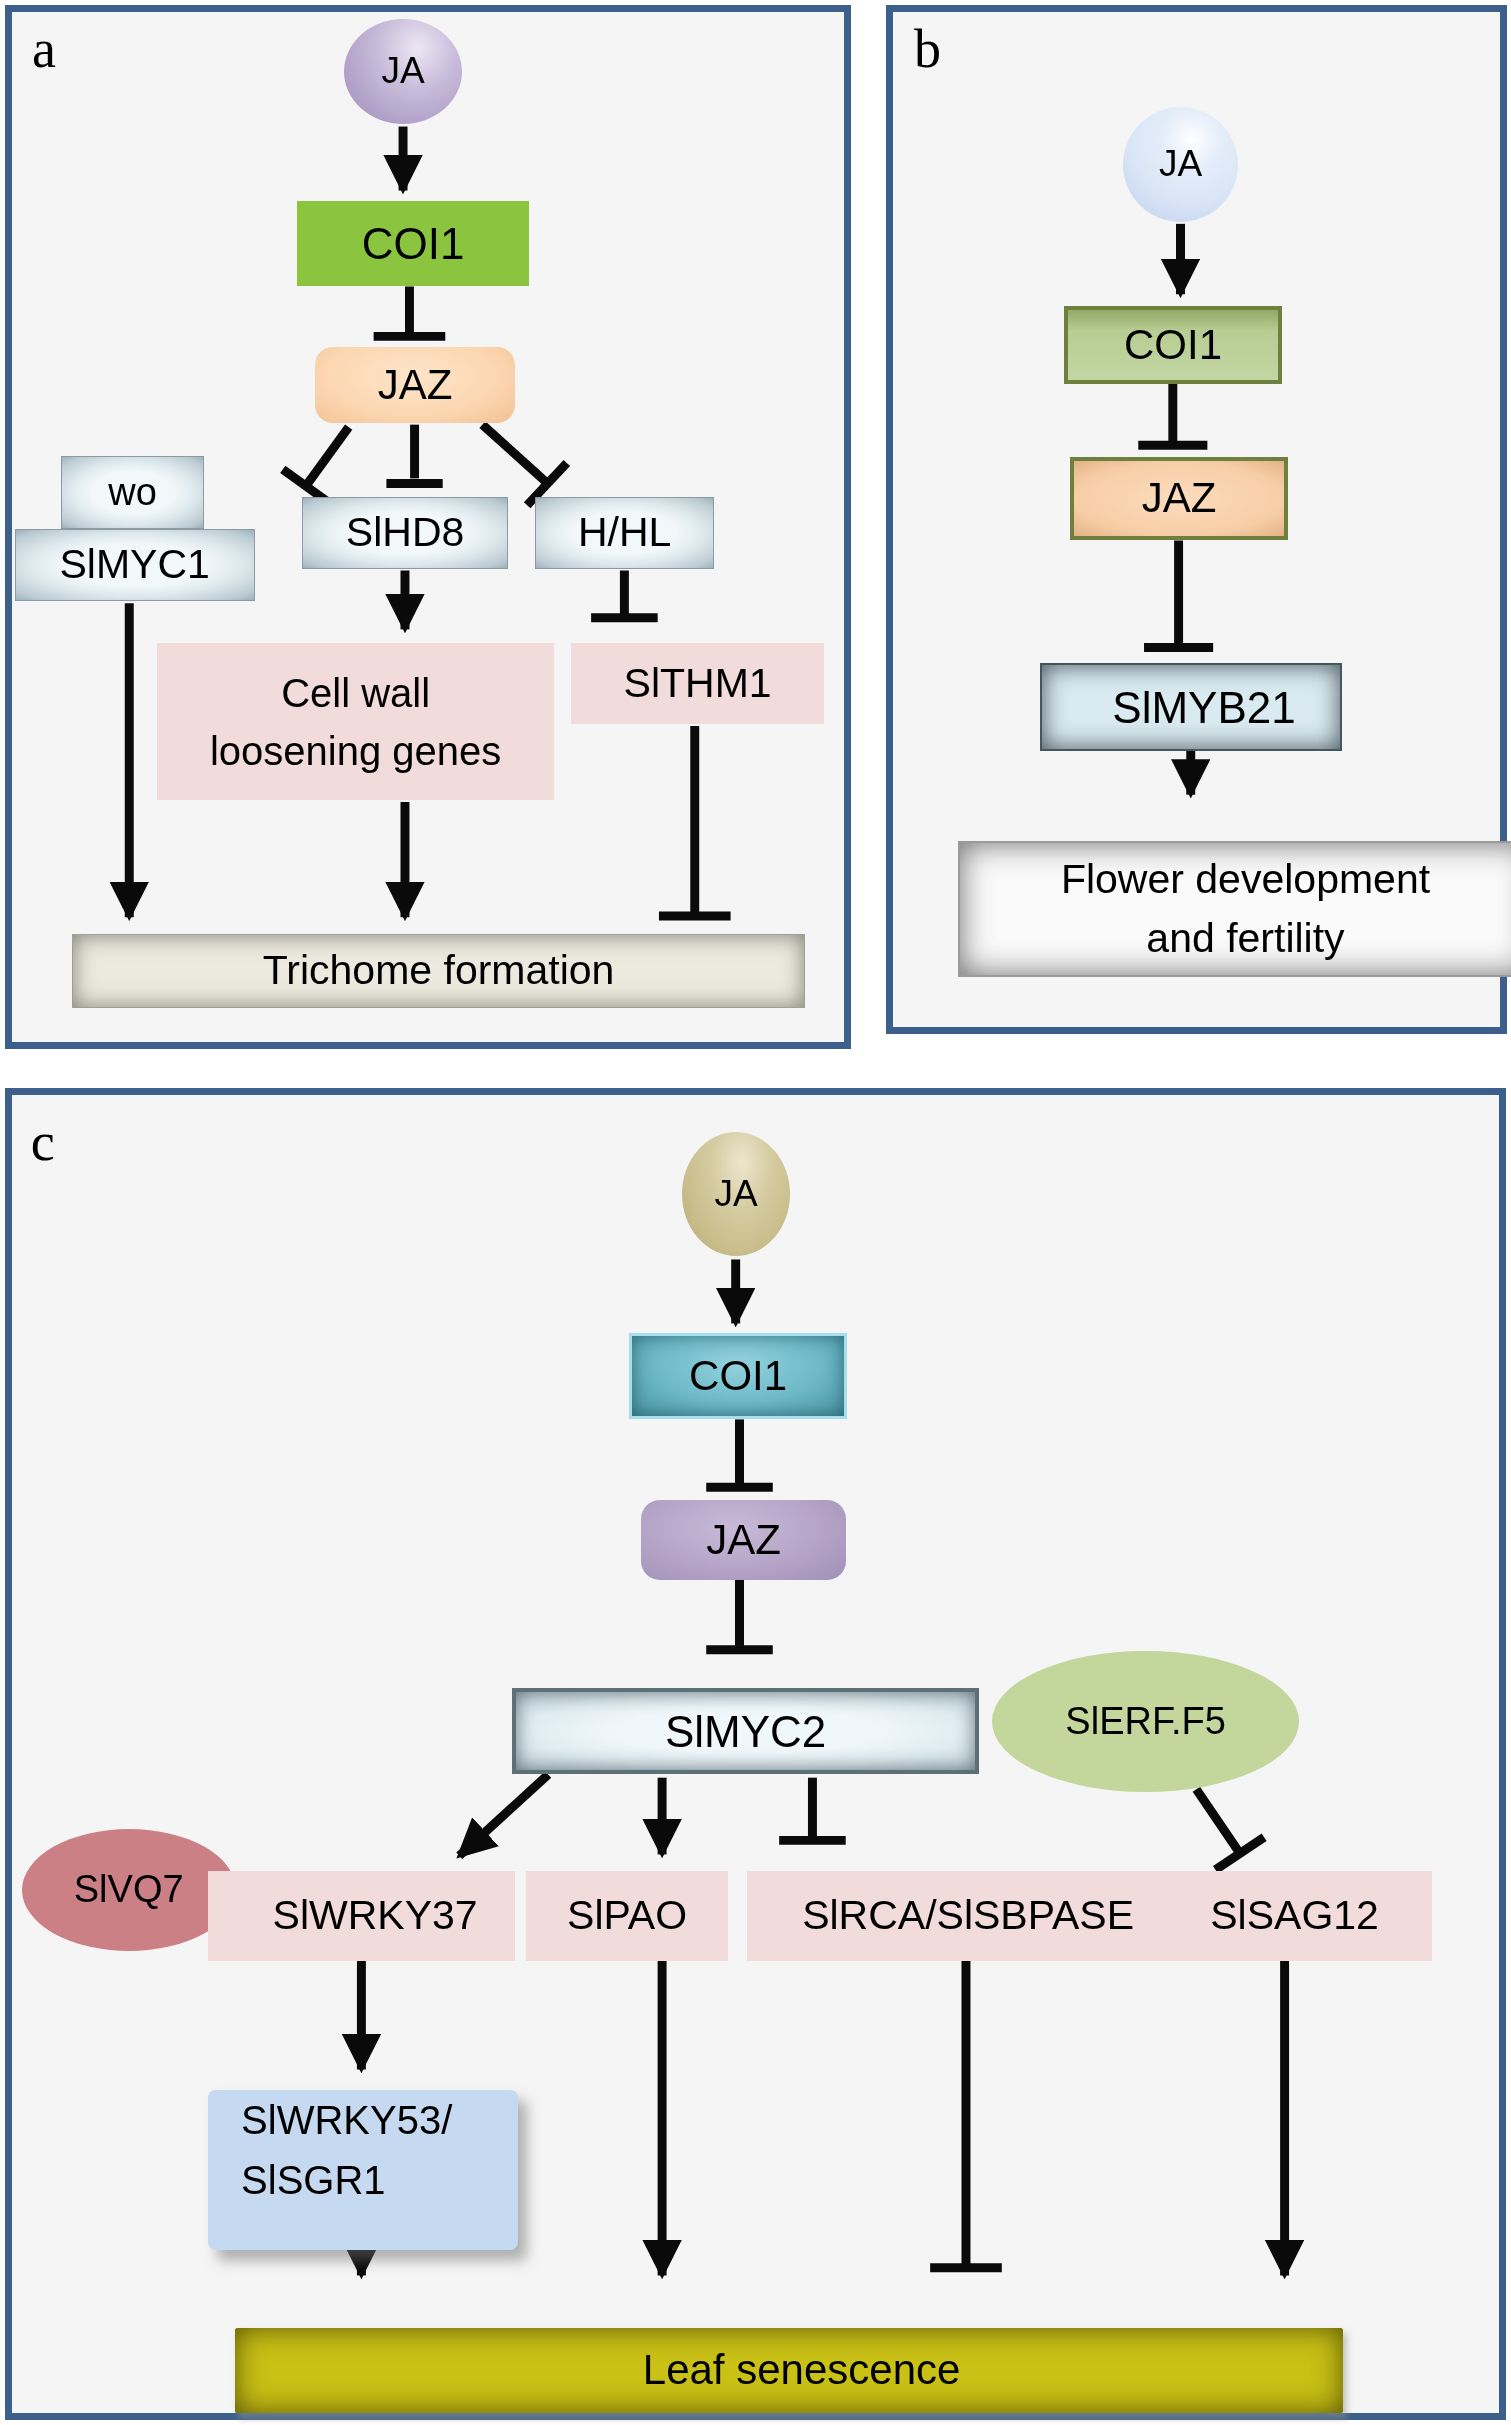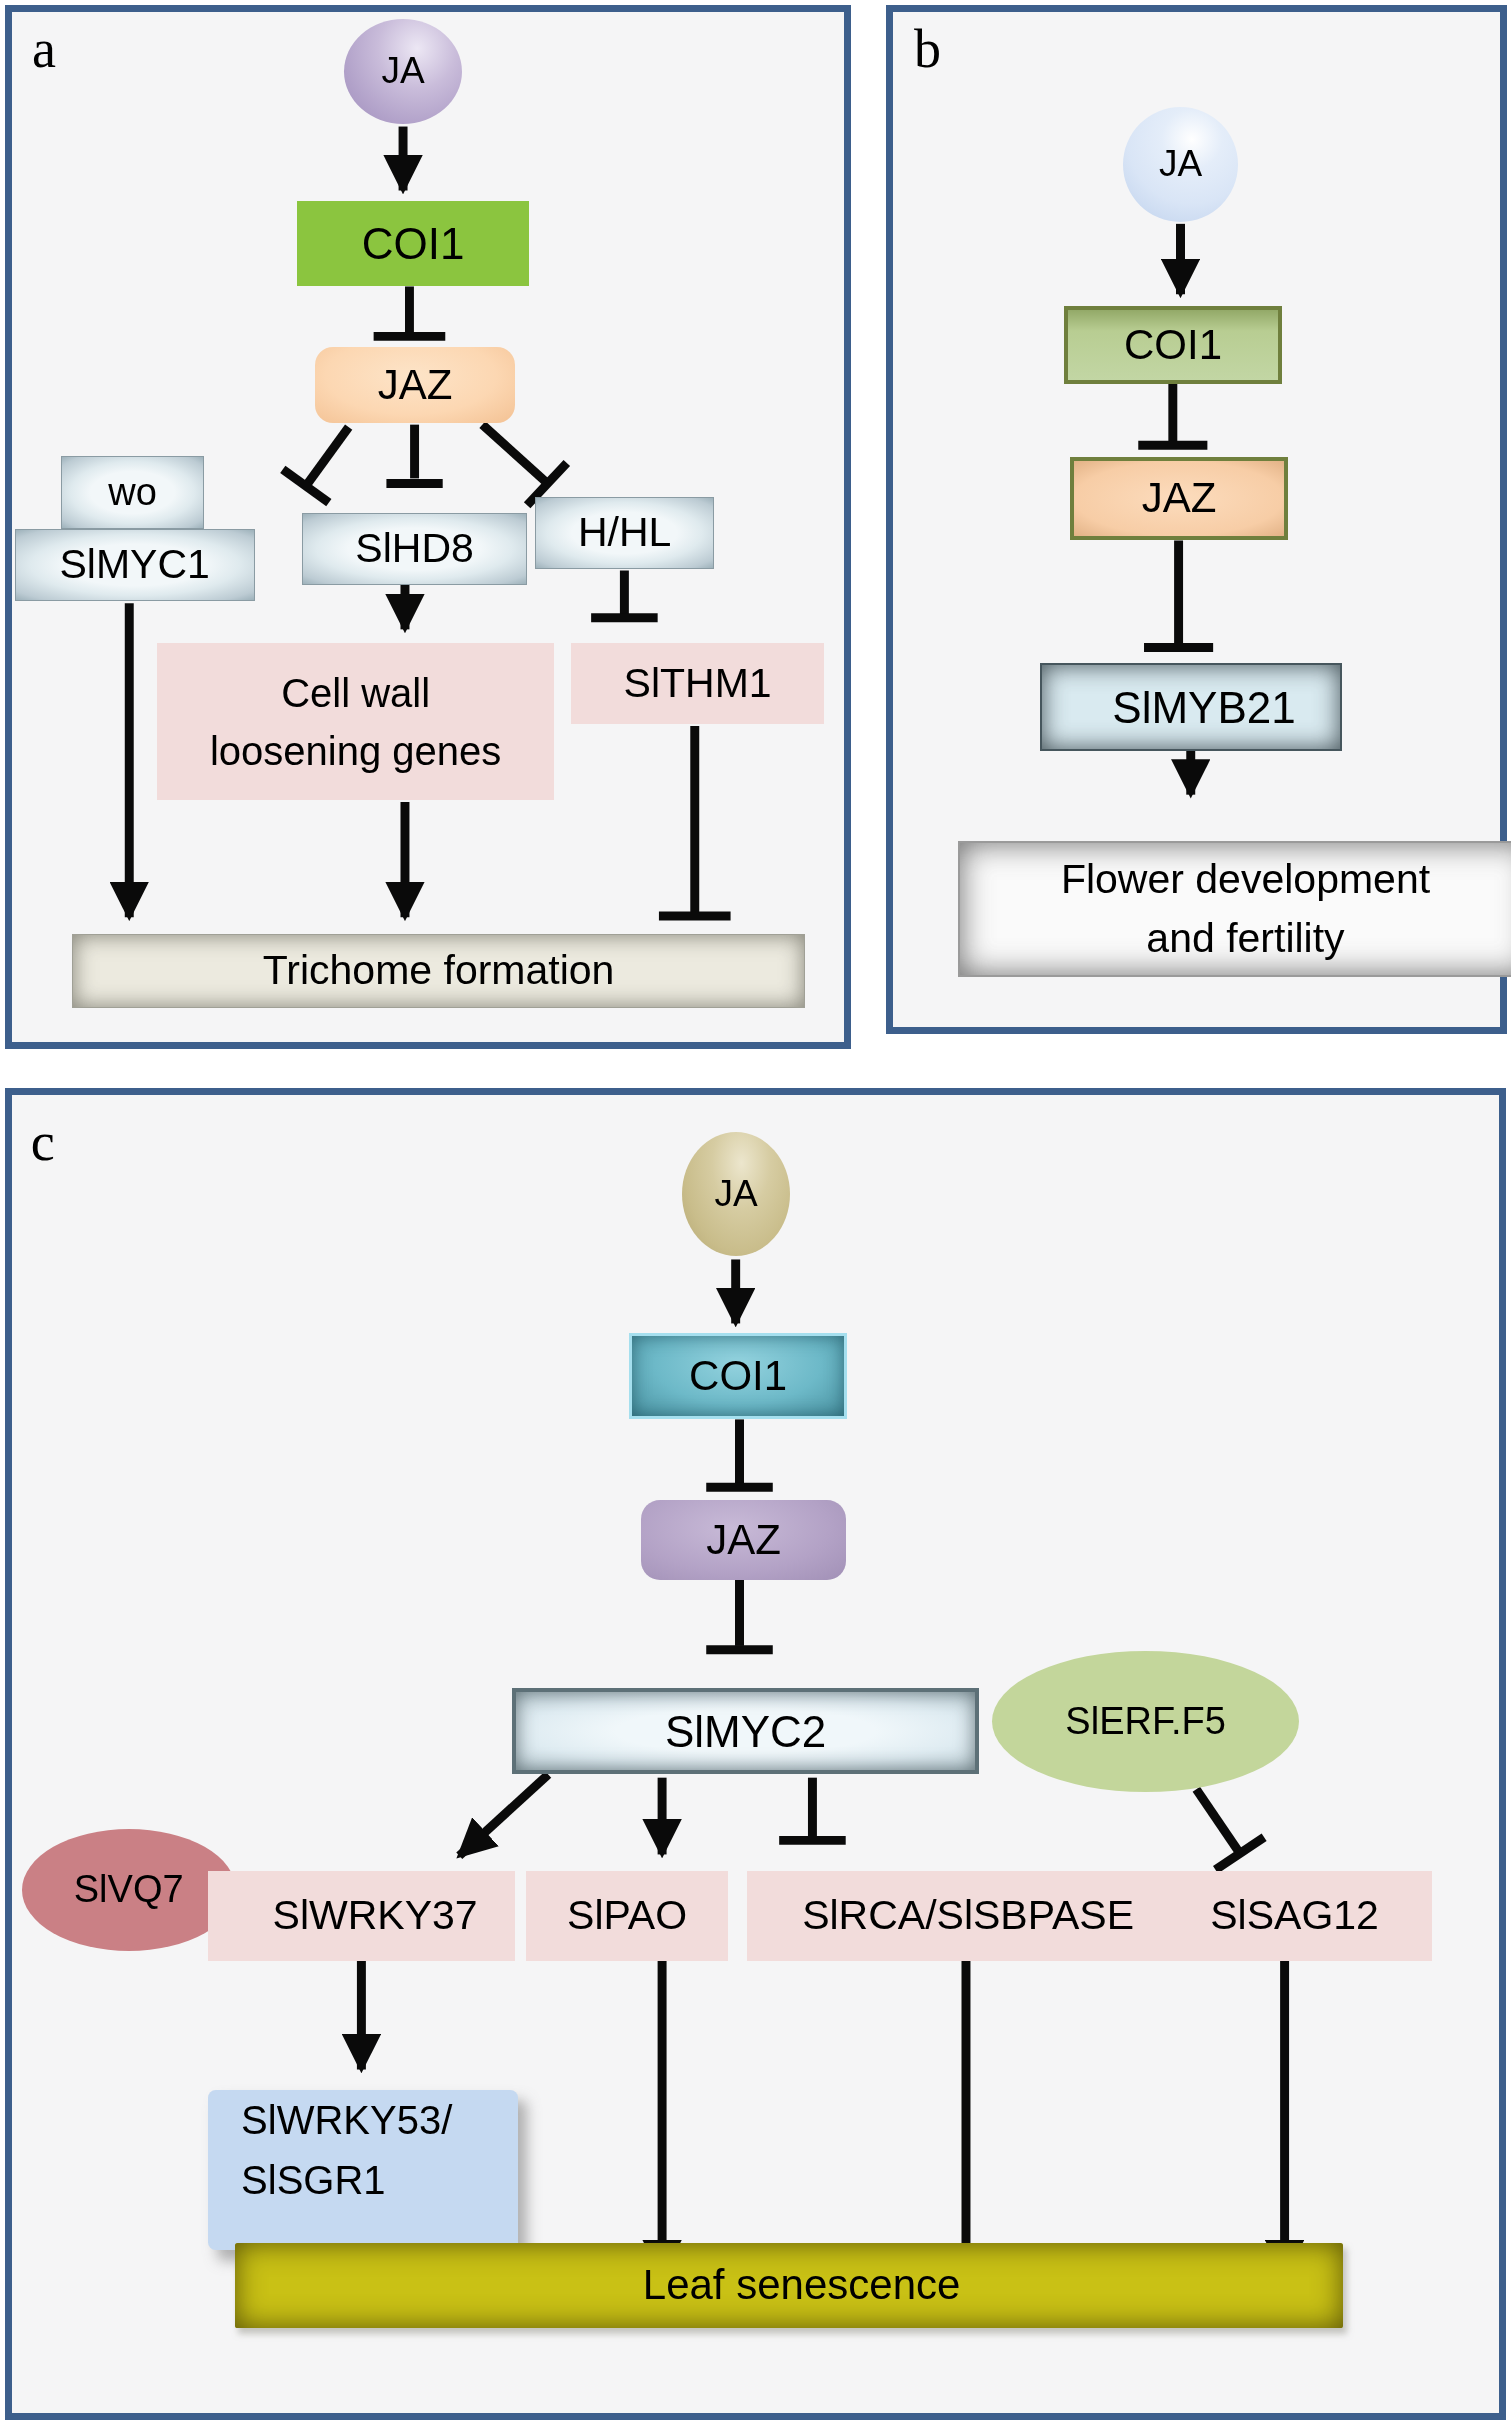--- a/index.html
+++ b/index.html
@@ -78,21 +78,21 @@
         <line x1="1078" y1="1127" x2="1078" y2="1418"></line>
           <line x1="1022" y1="1424" x2="1134" y2="1424"></line>
       </g>
     </svg>
     <span class="panel-letter" style="left:27px;top:16.6px;">a</span>
     <div class="node ellipse n-ja-a" style="left:339px;top:14px;width:118px;height:105px;">JA</div>
     <div class="node n-coi1-a" style="left:292px;top:196px;width:232px;height:85px;font-size:44px;">COI1</div>
     <div class="node n-jaz-a" style="left:310px;top:342px;width:200px;height:76px;font-size:42px;">JAZ</div>
     <div class="node bevel" style="left:56px;top:451px;width:143px;height:73px;font-size:38px;">wo</div>
     <div class="node bevel" style="left:9.6px;top:524px;width:240px;height:72px;">SlMYC1</div>
-    <div class="node bevel" style="left:297px;top:508px;width:225px;height:72px;text-align:center;">SlHD8</div>
+    <div class="node bevel" style="left:297px;top:492px;width:206px;height:72px;text-align:center;">SlHD8</div>
     <div class="node bevel" style="left:530px;top:492px;width:179px;height:72px;">H/HL</div>
     <div class="node pinkbox twoline" style="left:152px;top:638px;width:397px;height:157px;flex-direction:column;font-size:40px;">
       <span>Cell wall</span>
       <span>loosening genes</span>
     </div>
     <div class="node pinkbox" style="left:566px;top:638px;width:253px;height:81px;">SlTHM1</div>
     <div class="node n-trichome" style="left:67px;top:929px;width:733px;height:74px;">Trichome formation</div>
   </section>
 
   <section class="panel" id="panel-b" style="left:886px;top:5.1px;width:621px;height:1029px;">
@@ -157,17 +157,17 @@
     <div class="node ellipse n-erf" style="left:987px;top:563px;width:307px;height:141px;">SlERF.F5</div>
     <div class="node ellipse n-vq7" style="left:16.6px;top:741px;width:214px;height:122px;">SlVQ7</div>
     <div class="node pinkbox" style="left:203px;top:783px;width:307px;height:90px;padding-left:27px;">SlWRKY37</div>
     <div class="node pinkbox" style="left:742px;top:783px;width:442px;height:90px;">SlRCA/SlSBPASE</div>
     <div class="node pinkbox" style="left:521px;top:783px;width:202px;height:90px;">SlPAO</div>
     <div class="node pinkbox" style="left:1152px;top:783px;width:275px;height:90px;">SlSAG12</div>
     <div class="node n-wrky53" style="left:203px;top:1002px;width:310px;height:160px;flex-direction:column;align-items:flex-start;">
       <span>SlWRKY53/</span>
       <span>SlSGR1</span>
     </div>
-    <div class="node n-leaf" style="left:230px;top:1155px;width:1108px;height:85px;padding-left:25px;">Leaf senescence</div>
+    <div class="node n-leaf" style="left:230px;top:1240px;width:1108px;height:85px;padding-left:25px;">Leaf senescence</div>
   </section>
 
 </div>
 
 
 </body></html>

